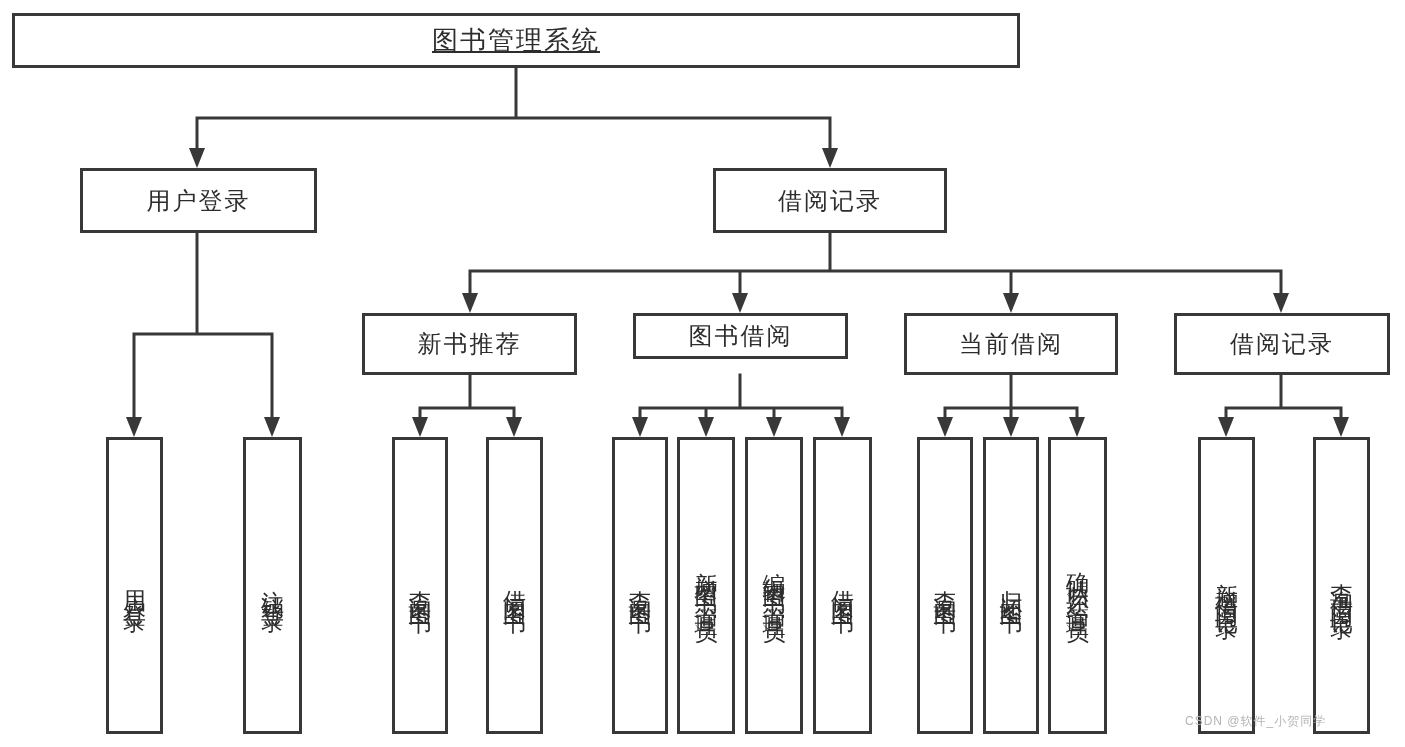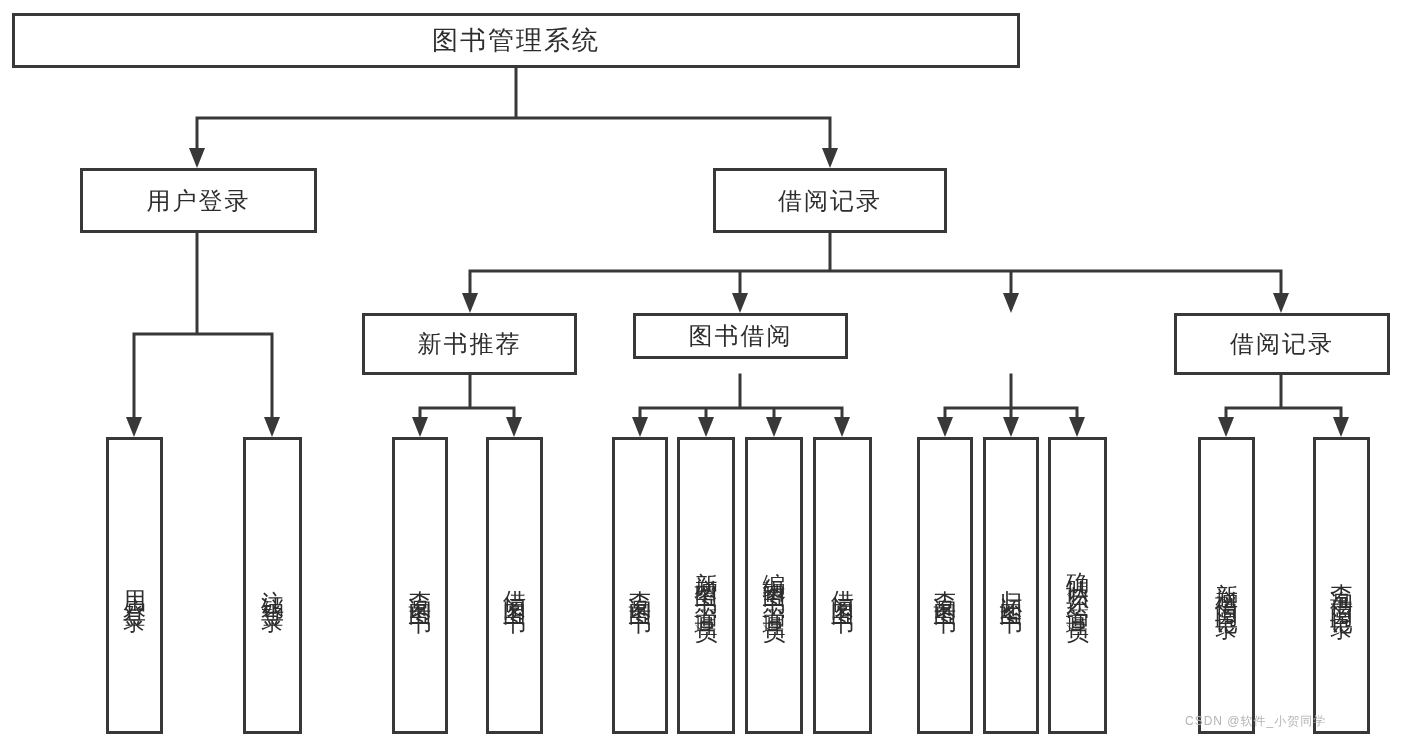--- a/index.html
+++ b/index.html
@@ -29,21 +29,21 @@
     box-sizing: border-box;
     background: #ffffff;
     border: 3px solid #383838;
     display: flex;
     align-items: center;
     justify-content: center;
     color: #2d2d2d;
     z-index: 1;
   }
   .box.h span { letter-spacing: 2px; white-space: nowrap; }
-  .lvl1 { font-size: 26px; }
+  .lvl1 { font-size: 26px; text-decoration: underline; }
   .lvl2, .lvl3 { font-size: 24px; }
   .leaf { font-size: 23px; }
   .leaf span {
     writing-mode: vertical-rl;
     text-orientation: mixed;
     letter-spacing: 7px;
     line-height: 1;
   }
   .watermark {
     position: absolute;
@@ -109,20 +109,23 @@
   <div class="box h lvl2" style="left:713px; top:168px; width:234px; height:65px">
     <span>借阅记录</span>
   </div>
 
   <div class="box h lvl3" style="left:362px; top:313px; width:215px; height:62px">
     <span>新书推荐</span>
   </div>
   <div class="box h lvl3" style="left:633px; top:313px; width:215px; height:46px">
     <span>图书借阅</span>
   </div>
+  <div class="box h lvl3" style="left:904px; top:313px; width:214px; height:62px">
+    <span>当前借阅</span>
+  </div>
   <div class="box h lvl3" style="left:1174px; top:313px; width:216px; height:62px">
     <span>借阅记录</span>
   </div>
 
   <div class="box leaf" style="left:106px; top:437px; width:57px; height:297px">
     <span>用户登录</span>
   </div>
   <div class="box leaf" style="left:243px; top:437px; width:59px; height:297px">
     <span>注销登录</span>
   </div>

